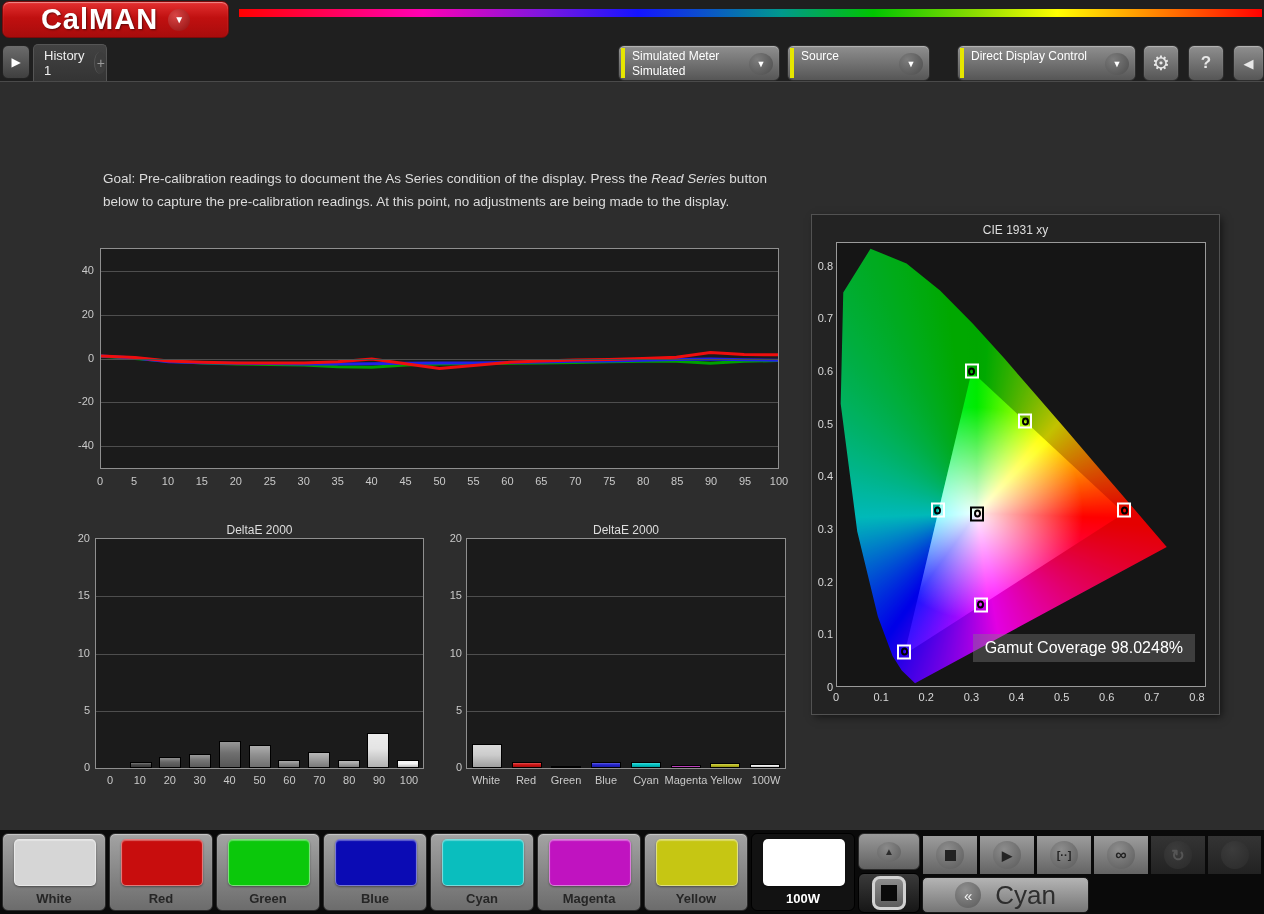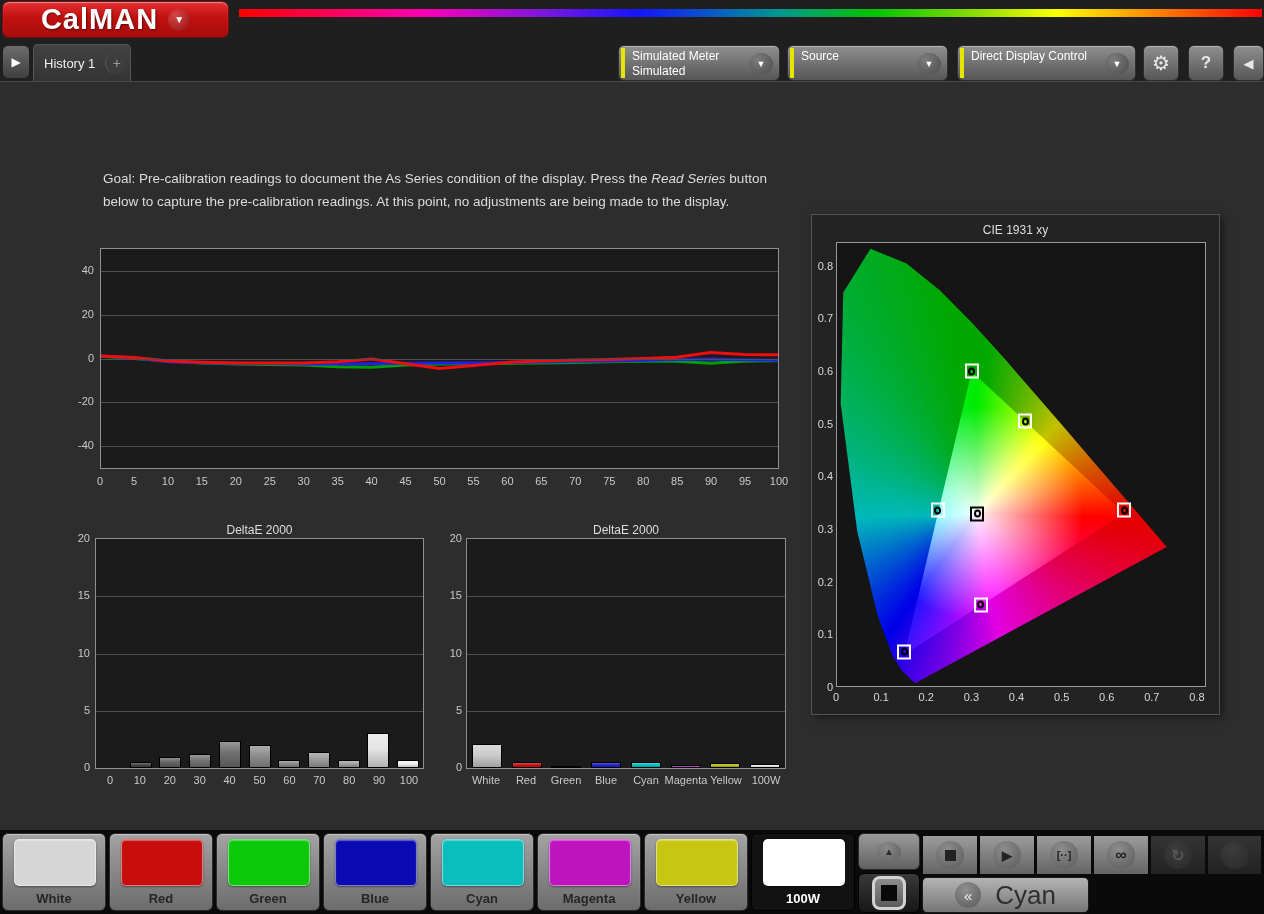--- a/index.html
+++ b/index.html
@@ -21,21 +21,21 @@
     color:#fff; font-size:10px; }
   .rainbow { position:absolute; left:239px; right:2px; top:9px; height:8px;
     background:linear-gradient(90deg,#ff0000 0%,#ff00b4 18%,#7a17e0 30%,#1414ff 39%,
       #00998d 53%,#00c400 62%,#8cdc00 72%,#ffff00 80%,#ff8c00 89%,#ff0000 100%); }
 
   
   .tabrow { position:absolute; left:0; top:40px; width:1264px; height:41px; background:#1f1f1f; }
   .tab-scroll { position:absolute; left:2px; top:5px; width:28px; height:34px;
     background:linear-gradient(#6c6c6c,#3f3f3f); border:1px solid #222; border-radius:6px;
     color:#fff; font-size:12px; display:flex; align-items:center; justify-content:center; }
-  .tab { position:absolute; left:33px; top:4px; width:98px; height:37px;
+  .tab { position:absolute; left:33px; top:4px; width:74px; height:37px;
     background:linear-gradient(#424242,#343434); border:1px solid #555; border-bottom:none;
     border-radius:5px 5px 0 0; display:flex; align-items:center; }
   .tab-label { color:#efefef; font-size:13px; padding:0 8px 0 10px; }
   .tab-add { width:22px; height:22px; border-radius:50%; background:#3d3d3d;
     border-left:1px solid #555; color:#9a9a9a; font-size:14px; margin-left:2px;
     display:flex; align-items:center; justify-content:center; }
 
   
   .ddl { position:absolute; top:45px; height:36px; border-radius:6px;
     background:linear-gradient(#8f8f8f,#565656); border:1px solid #2d2d2d;
@@ -170,21 +170,21 @@
   <div class="ddl" style="left:618px; width:162px;">
     <div class="ystrip"></div>
     <div class="txt">
         <div>Simulated Meter</div>
         <div>Simulated</div>
       </div>
     <div class="arrow">
         <span>▼</span>
       </div>
   </div>
-  <div class="ddl" style="left:787px; width:161px;">
+  <div class="ddl" style="left:787px; width:143px;">
     <div class="ystrip"></div>
     <div class="txt">
         <div>Source</div>
       </div>
     <div class="arrow">
         <span>▼</span>
       </div>
   </div>
   <div class="ddl" style="left:957px; width:179px;">
     <div class="ystrip"></div>
@@ -323,20 +323,21 @@
           <span class="ylab" style="top: 52.6627%; color: rgb(216, 216, 216);">0.4</span>
           <span class="ylab" style="top: 40.8284%; color: rgb(216, 216, 216);">0.5</span>
           <span class="ylab" style="top: 28.9941%; color: rgb(216, 216, 216);">0.6</span>
           <span class="ylab" style="top: 17.1598%; color: rgb(216, 216, 216);">0.7</span>
           <span class="ylab" style="top: 5.32544%; color: rgb(216, 216, 216);">0.8</span>
         </div>
       <div class="cie-plot" id="cie-plot">
         <div class="horseshoe"></div>
         <div class="gamut-tri"></div>
         <div class="tri-glow"></div>
+        <div class="gamut-badge">Gamut Coverage 98.0248%</div>
       <div class="cie-pt" style="left: 38.1707%; top: 61.0651%; border-color: rgb(0, 0, 0);">
             <div class="dot"></div>
           </div>
           <div class="cie-pt" style="left: 78.0488%; top: 60.355%; border-color: rgb(255, 255, 255);">
             <div class="dot"></div>
           </div>
           <div class="cie-pt" style="left: 36.5854%; top: 28.9941%; border-color: rgb(255, 255, 255);">
             <div class="dot"></div>
           </div>
           <div class="cie-pt" style="left: 18.2927%; top: 92.3077%; border-color: rgb(255, 255, 255);">

